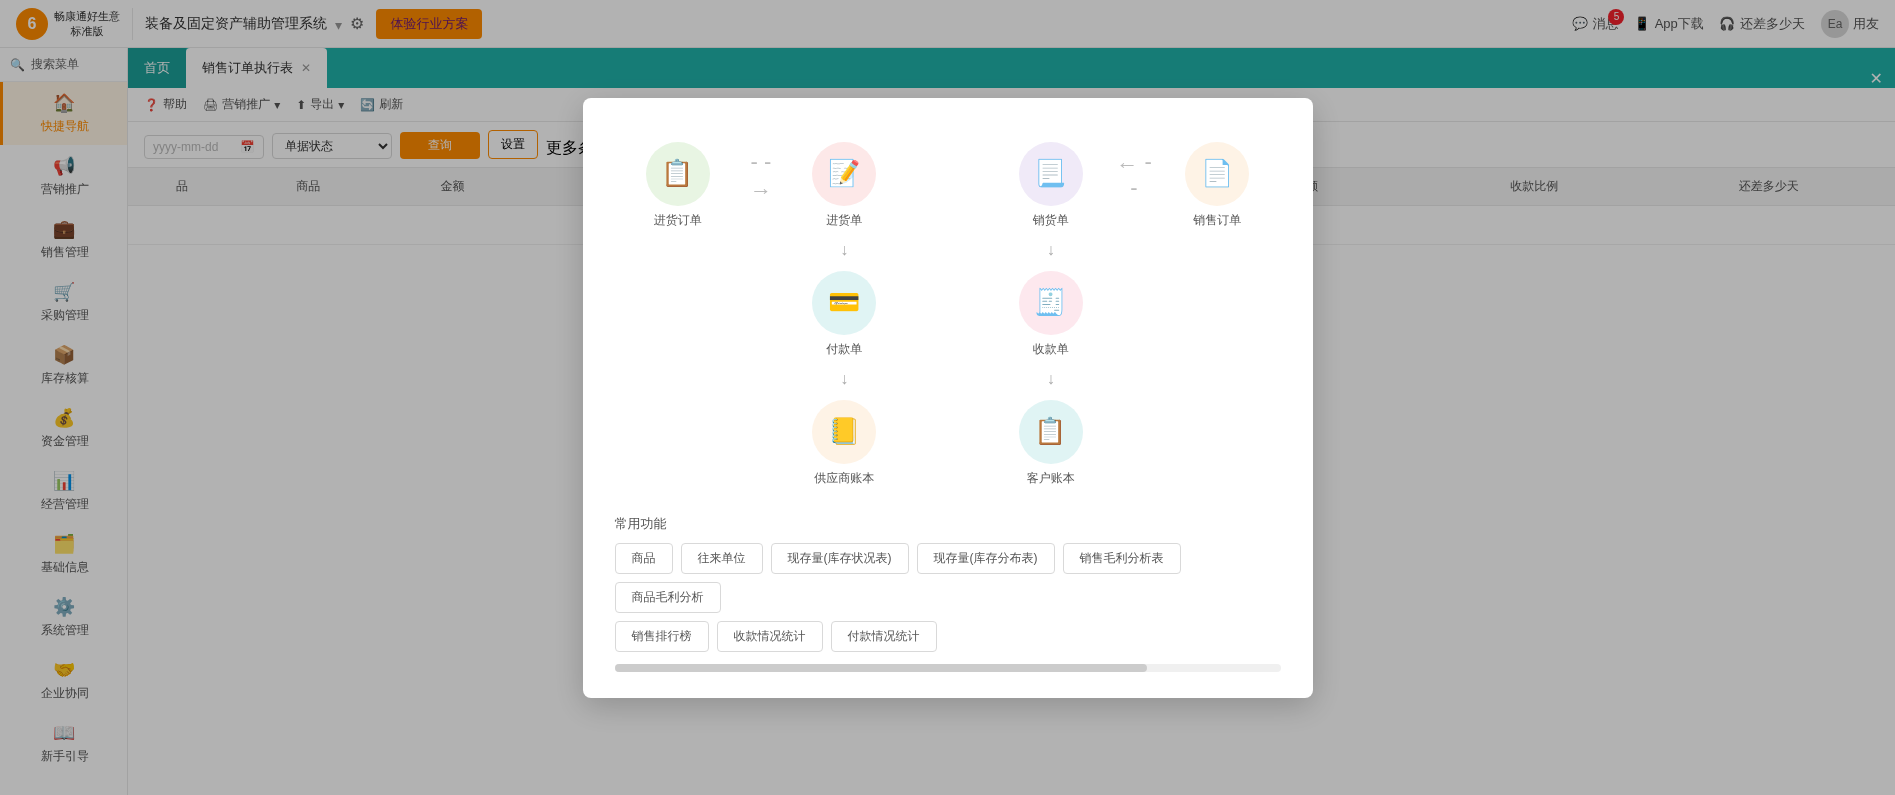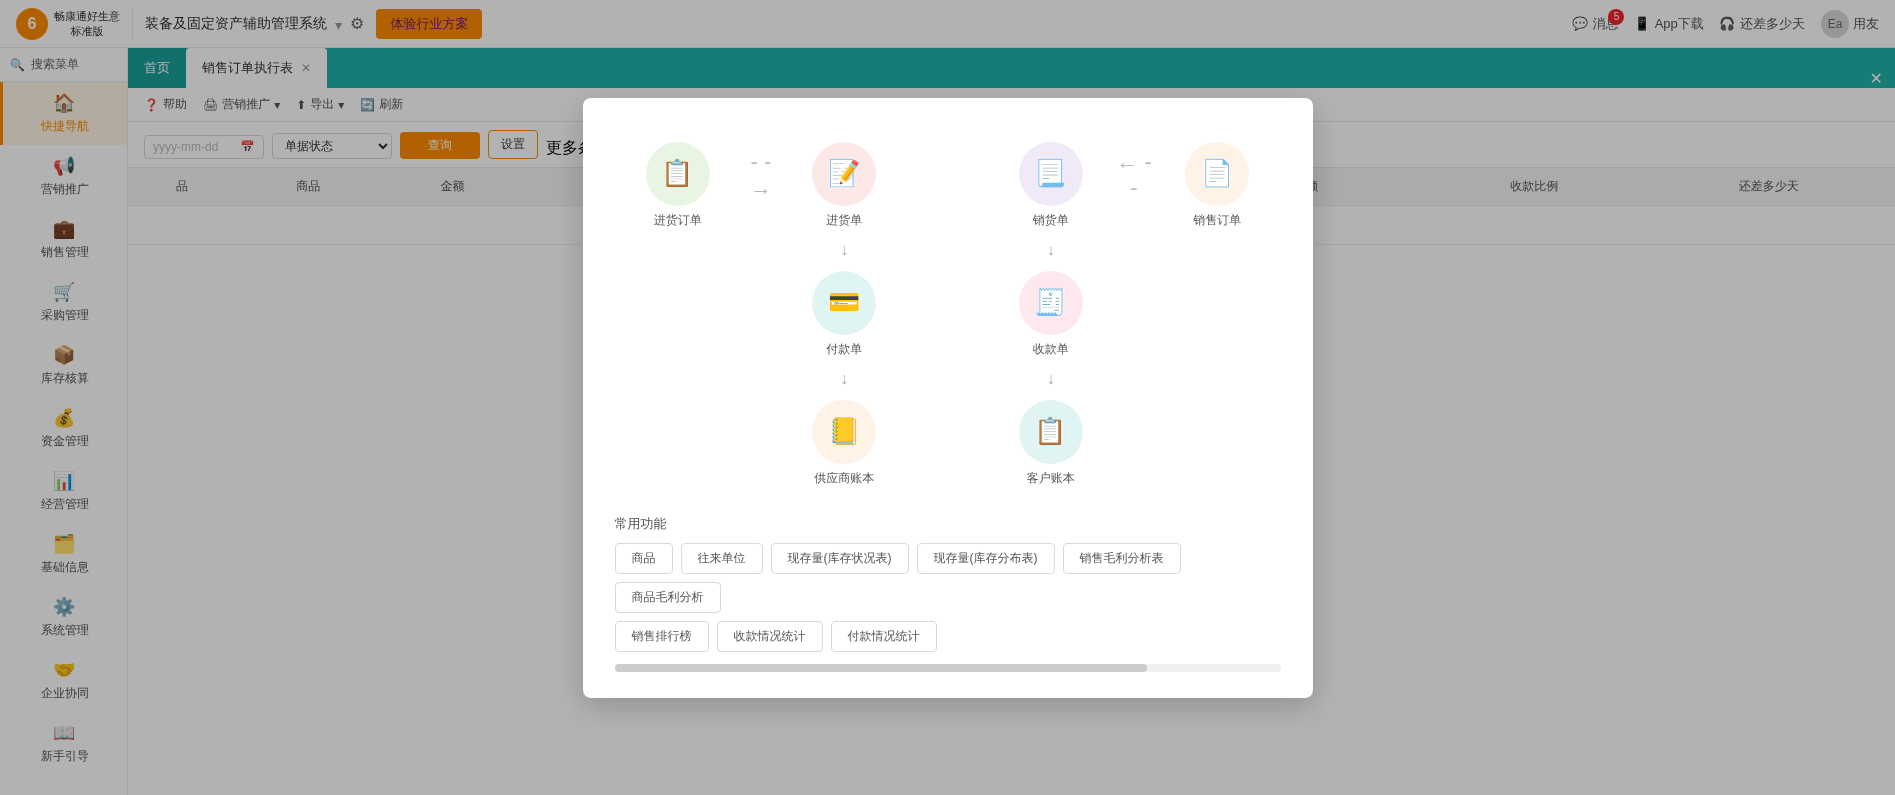--- a/index.html
+++ b/index.html
@@ -41,21 +41,21 @@
 
     
     .toolbar { display: flex; align-items: center; padding: 8px 16px; background: white; border-bottom: 1px solid #e8e8e8; gap: 16px; }
     .toolbar-btn { display: flex; align-items: center; gap: 4px; color: #555; cursor: pointer; font-size: 12px; }
 
     
     .filter-area { display: flex; align-items: flex-end; padding: 8px 16px; background: white; border-bottom: 1px solid #e8e8e8; gap: 8px; flex-wrap: wrap; }
     .filter-date { border: 1px solid #d9d9d9; border-radius: 4px; padding: 4px 8px; font-size: 12px; color: #bbb; width: 120px; display: flex; align-items: center; justify-content: space-between; }
     .filter-select { border: 1px solid #d9d9d9; border-radius: 4px; padding: 4px 8px; font-size: 12px; color: #333; background: white; min-width: 120px; }
     .query-btn { background: #ff8c00; color: white; border: none; padding: 5px 28px; border-radius: 4px; cursor: pointer; font-size: 12px; }
-    .setting-btn { background: white; color: #404040; border: 1px solid #ff8c00; padding: 5px 12px; border-radius: 4px; cursor: pointer; font-size: 12px; }
+    .setting-btn { background: white; color: #000000; border: 1px solid #ff8c00; padding: 5px 12px; border-radius: 4px; cursor: pointer; font-size: 12px; }
     .more-btn { color: #000000; font-size: 16px; cursor: pointer; }
 
     
     .table-wrapper { flex: 1; background: white; overflow: auto; }
     .data-table { width: 100%; border-collapse: collapse; font-size: 12px; }
     .data-table th { background: #f5f5f5; padding: 10px 12px; text-align: center; color: #555; font-weight: 500; border-bottom: 1px solid #e8e8e8; white-space: nowrap; }
     .data-table td { padding: 10px 12px; text-align: center; border-bottom: 1px solid #f0f0f0; color: #333; }
     .no-data { text-align: center; padding: 40px; color: #bbb; font-size: 13px; }
 
     

